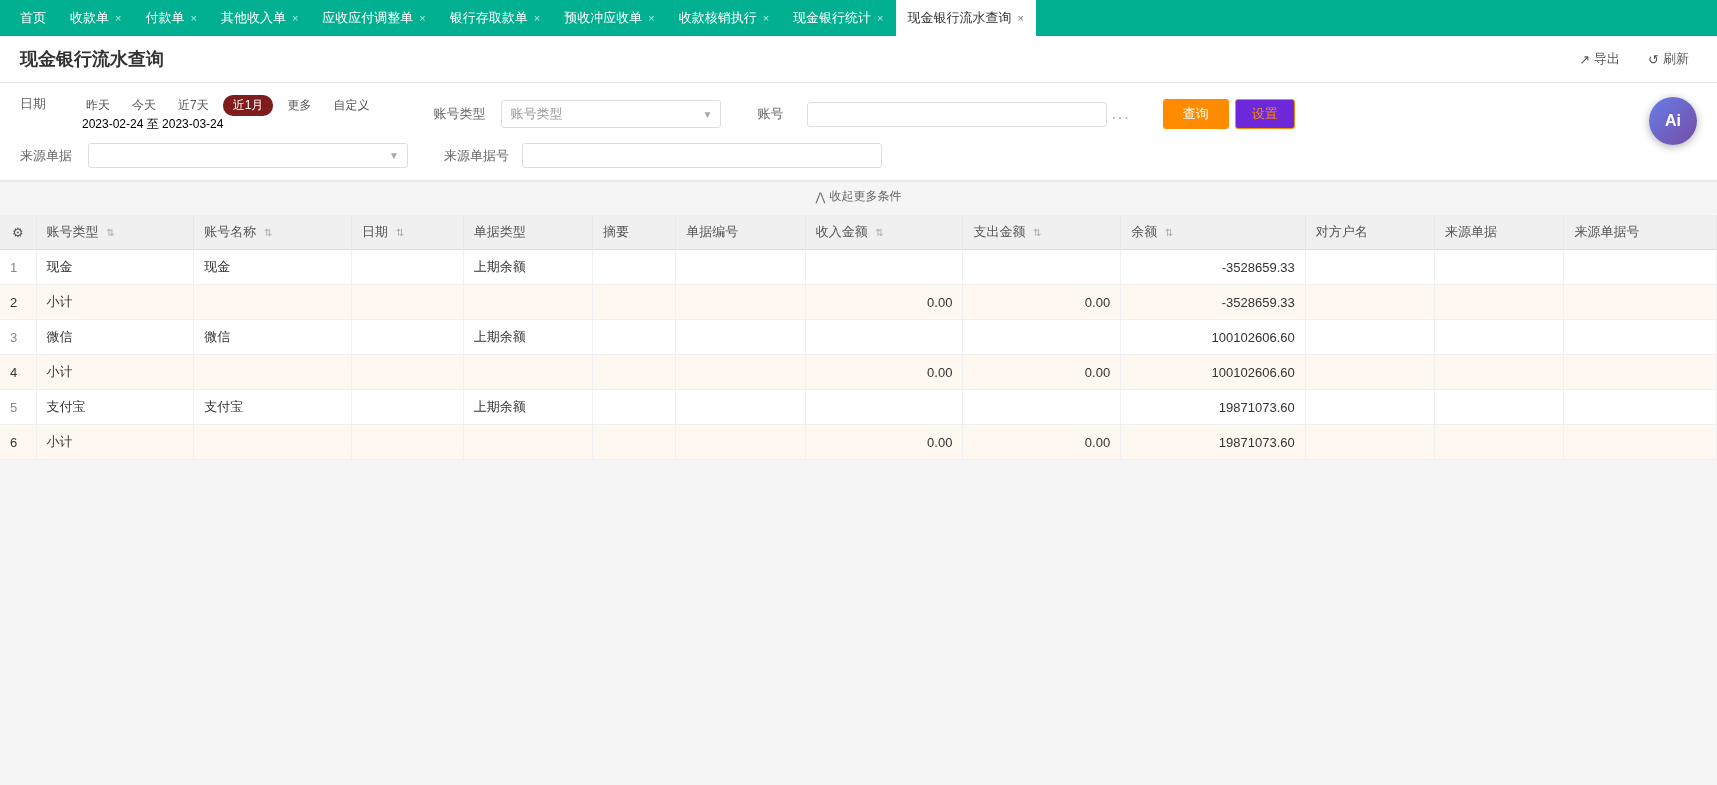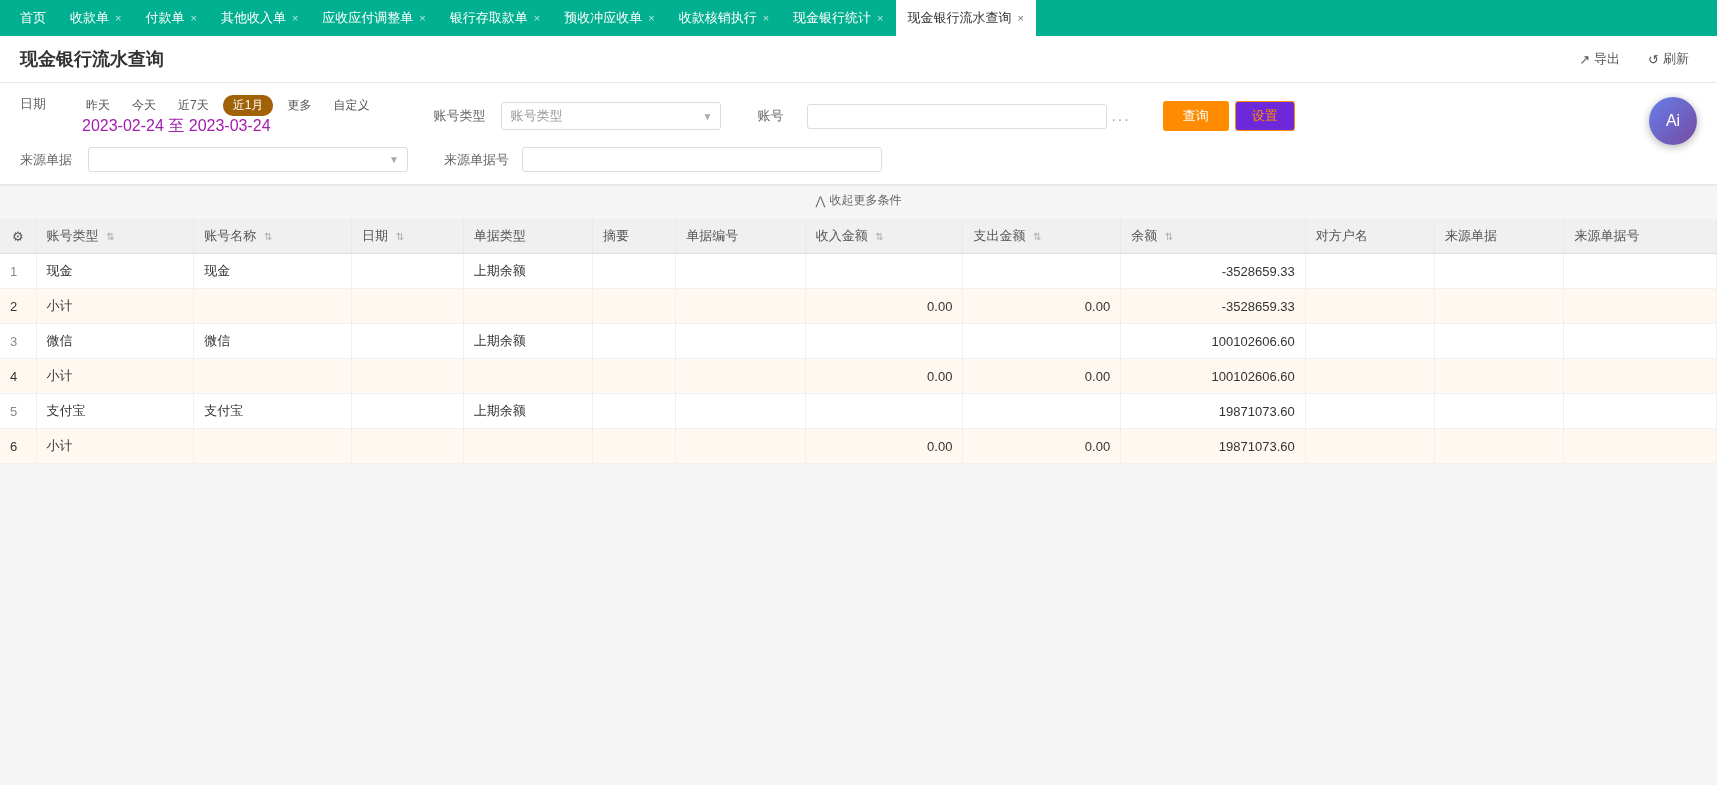--- a/index.html
+++ b/index.html
@@ -102,28 +102,28 @@
     .date-btn {
       padding: 2px 8px;
       border-radius: 3px;
       cursor: pointer;
       font-size: 12px;
       color: #555;
       border: none;
       background: none;
     }
     .date-btn.active {
-      background: #a16207;
+      background: #7f1d1d;
       color: #fff;
       border-radius: 10px;
       padding: 2px 10px;
     }
     .date-range-text {
-      font-size: 16px;
-      color: #a21caf;
+      font-size: 12px;
+      color: #000000;
       margin-left: 4px;
     }
     .filter-select {
       display: flex;
       align-items: center;
       border: 1px solid #ddd;
       border-radius: 3px;
       padding: 4px 8px;
       min-width: 180px;
       cursor: pointer;
@@ -228,21 +228,21 @@
       top: 97px;
       background: linear-gradient(135deg, #667eea, #764ba2);
       color: white;
       border-radius: 50%;
       width: 48px;
       height: 48px;
       display: flex;
       align-items: center;
       justify-content: center;
       font-size: 16px;
-      font-weight: normal;
+      font-weight: bold;
       cursor: pointer;
       box-shadow: 0 2px 8px rgba(0,0,0,0.3);
     }
   </style>
 </head>
 <body>
 
 <nav class="top-nav">
   <div class="nav-home">首页</div>
 

